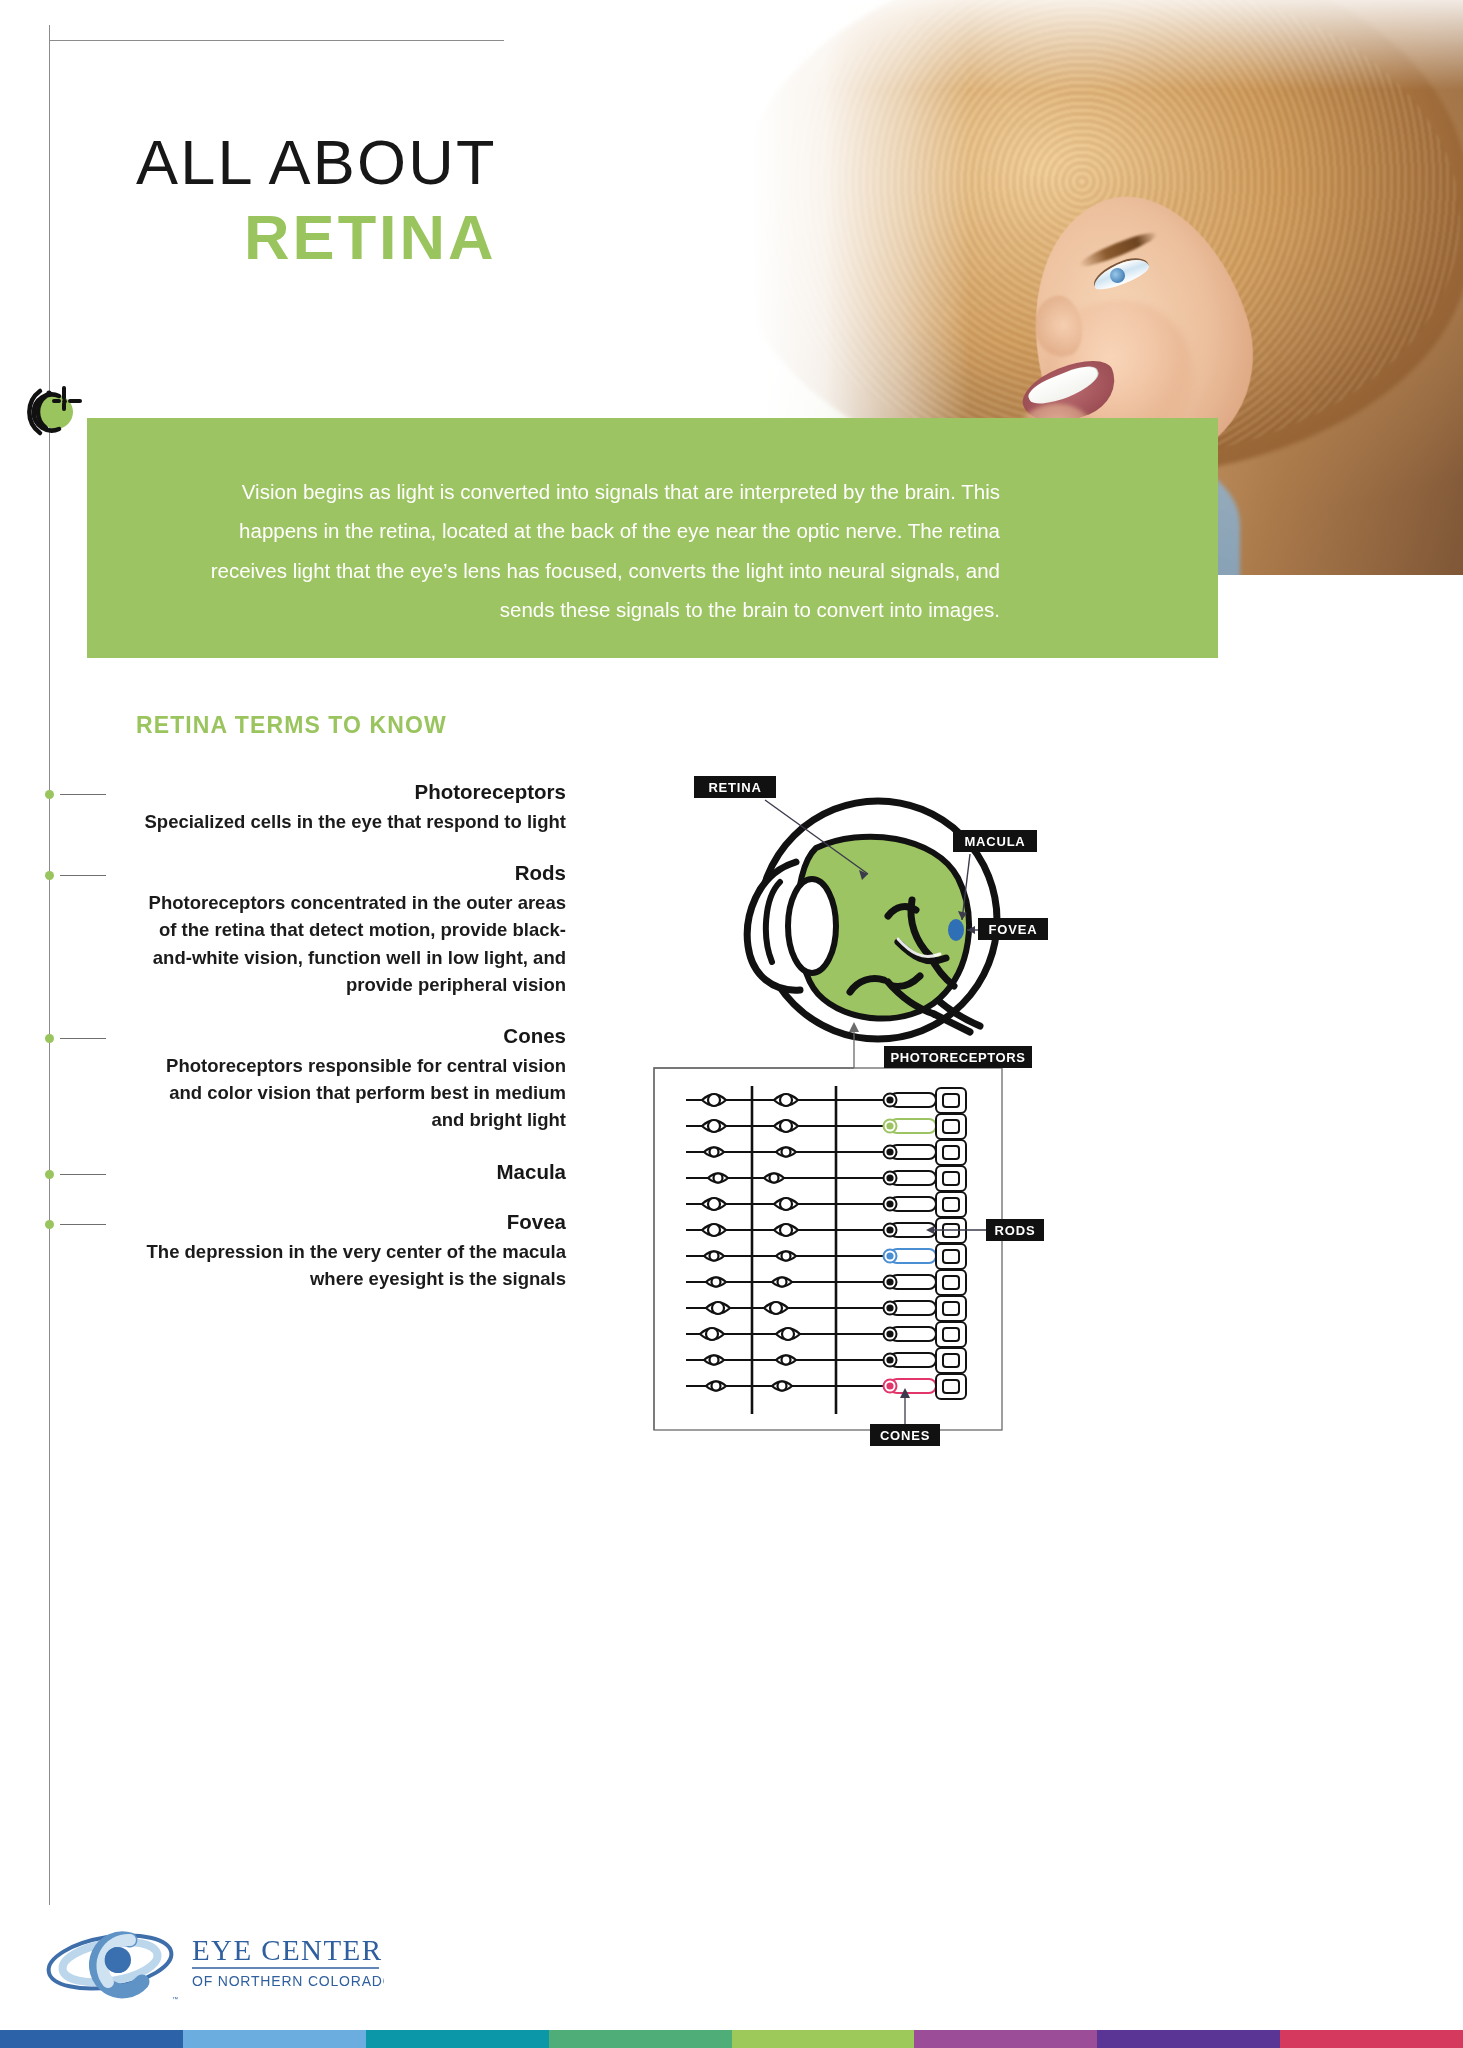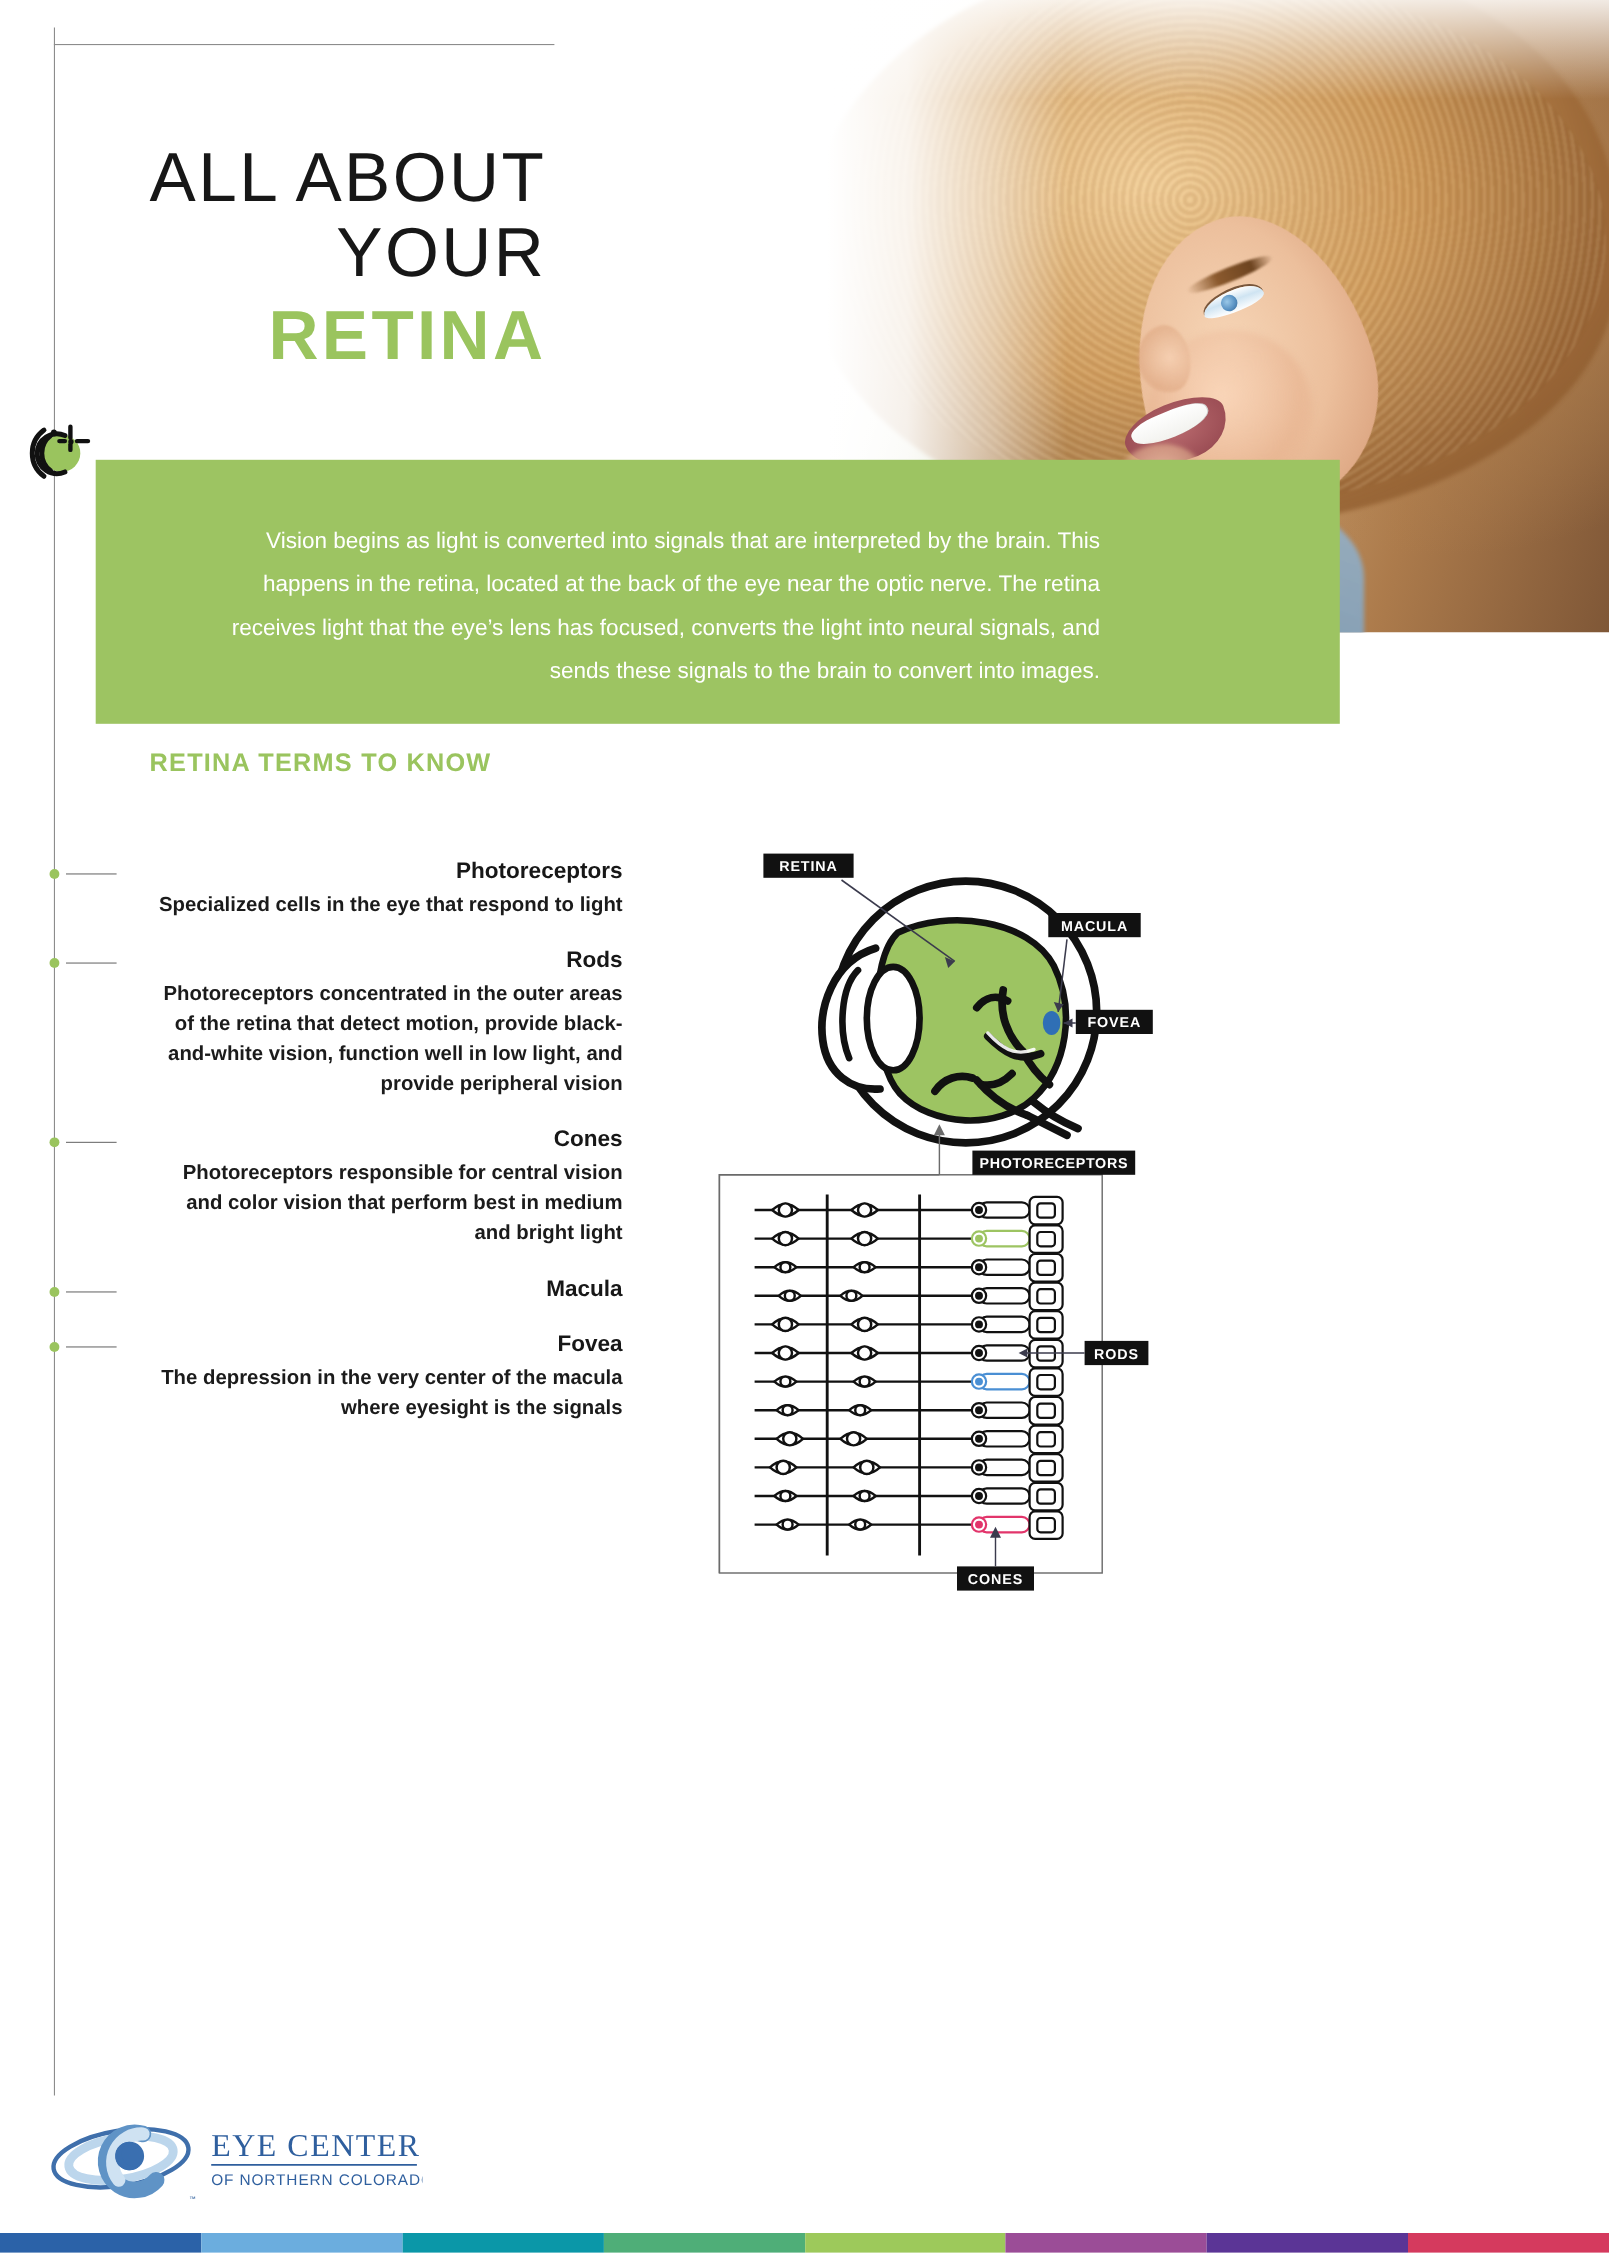--- a/index.html
+++ b/index.html
@@ -139,21 +139,21 @@
     position:absolute; left: 87px; top: 418px; width: 1131px; height: 240px;
     background:#9dc462;
   }
   .intro-text {
     position:absolute; left: 136px; top: 472px; width: 820px;
     color:#ffffff; font-size: 20.5px; line-height: 1.92; font-weight: 400; margin-left: 44px;
   }
 
   
   .terms-heading {
-    position:absolute; left:136px; top: 680px;
+    position:absolute; left:136px; top: 712px;
     color:#9ac45e; font-size: 23px; font-weight:700; letter-spacing: 1.1px;
   }
   .terms-list { position:absolute; left: 136px; top: 780px; width: 430px; }
   .term { position:relative; margin-bottom: 26px; }
   .term-title { font-size: 20.5px; font-weight: 700; color:#171717; margin-bottom: 4px; }
   .term-desc { font-size: 18.5px; font-weight: 700; color:#1b1b1b; line-height: 1.47; }
   .term-dot {
     position:absolute; left: -91px; top: 10px; width: 9px; height: 9px;
     border-radius:50%; background:#9ac45e;
   }
@@ -210,21 +210,20 @@
       <line x1="46" y1="18" x2="46" y2="28" stroke="#111" stroke-width="4" stroke-linecap="round"></line>
       <line x1="46" y1="34" x2="46" y2="39" stroke="#111" stroke-width="4" stroke-linecap="round"></line>
       <line x1="52" y1="31" x2="62" y2="31" stroke="#111" stroke-width="4" stroke-linecap="round"></line>
       <line x1="36" y1="31" x2="41" y2="31" stroke="#111" stroke-width="4" stroke-linecap="round"></line>
       <circle cx="46.5" cy="31.5" r="2.4" fill="#111"></circle>
     </svg>
   </div>
 
   <div class="title-block">
     <div class="title-l1">ALL ABOUT</div>
-    <div class="title-l2">YOUR</div>
     <div class="title-l3">RETINA</div>
   </div>
 
   <div class="intro-band"></div>
   <div class="intro-text">Vision begins as light is converted into signals that are interpreted by the brain. This happens in the retina, located at the back of the eye near the optic nerve. The retina receives light that the eye’s lens has focused, converts the light into neural signals, and sends these signals to the brain to convert into images.</div>
 
   <div class="terms-heading">RETINA TERMS TO KNOW</div>
 
   <div class="terms-list">
     <div class="term">

